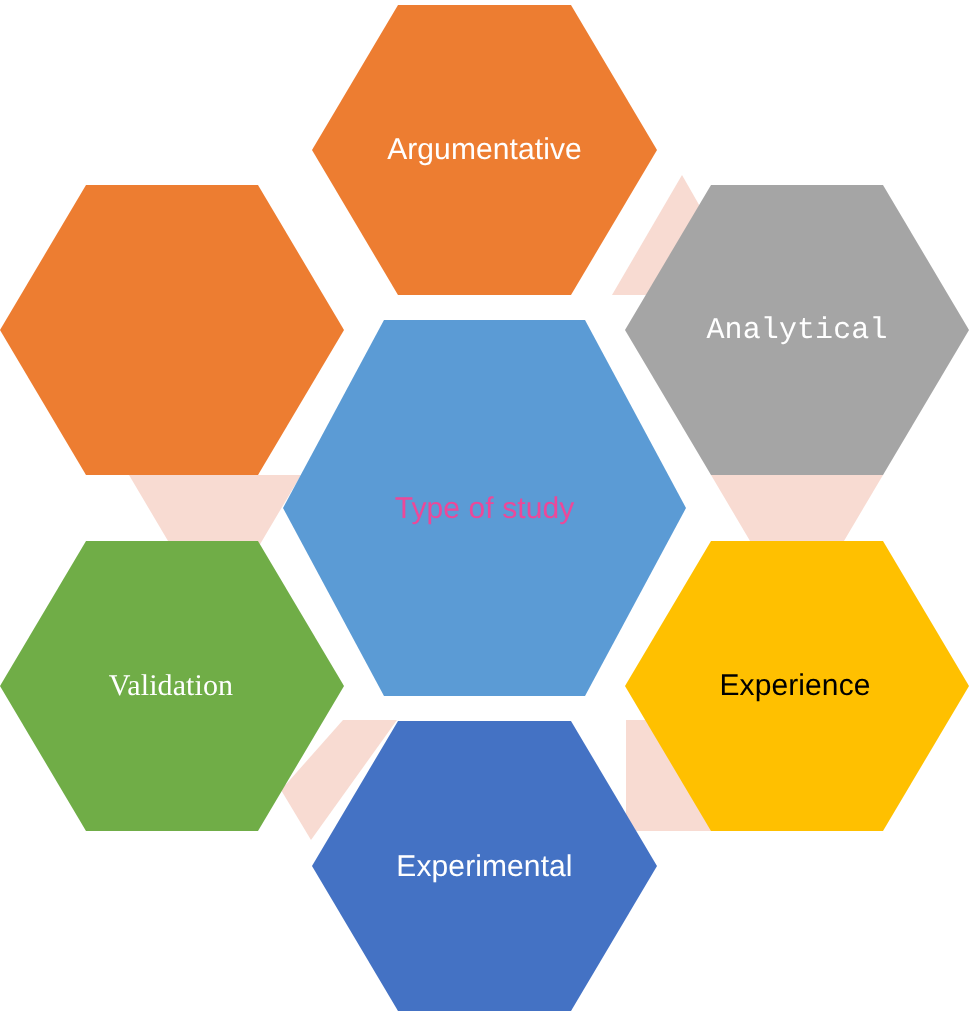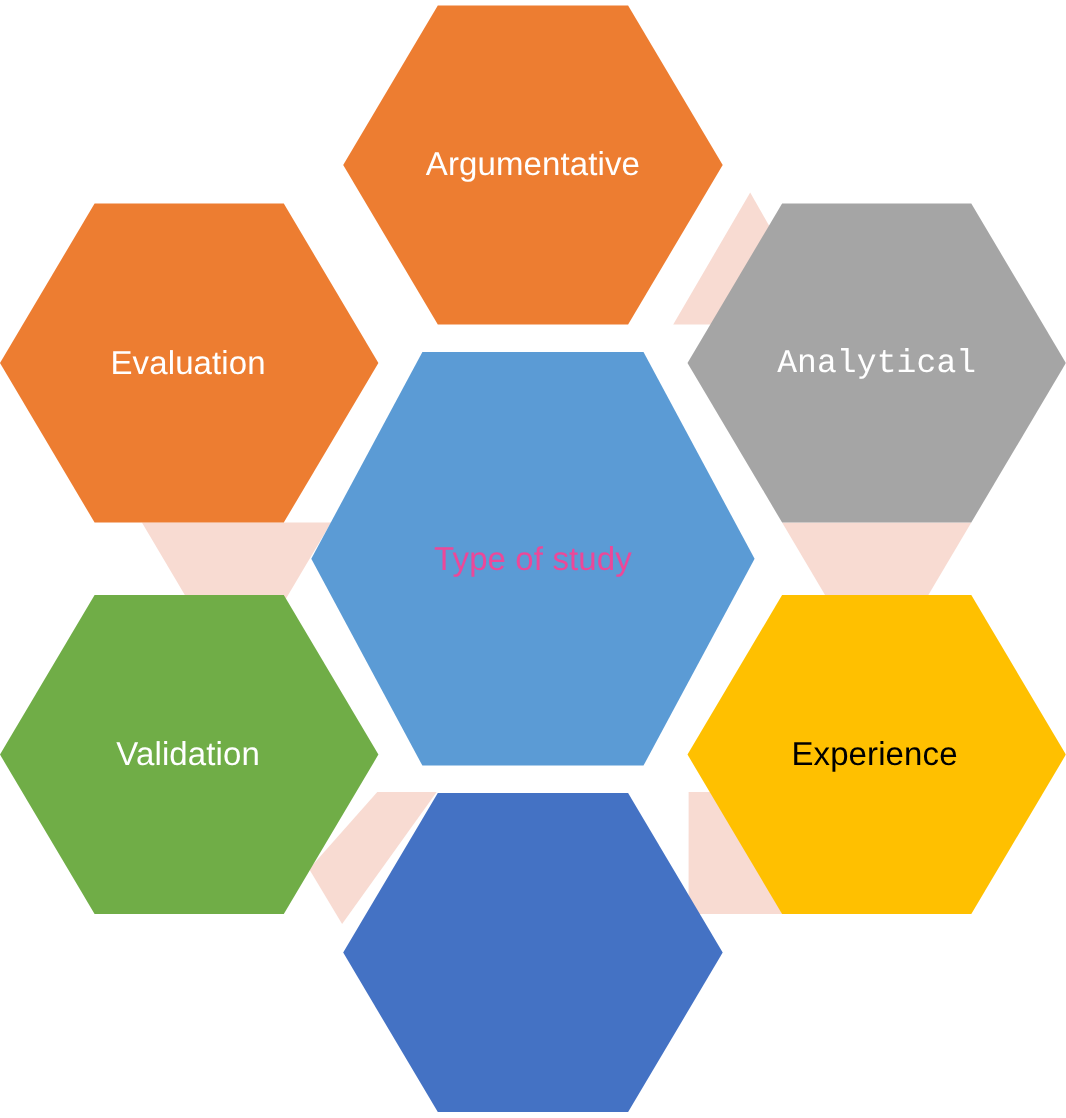--- a/index.html
+++ b/index.html
@@ -73,20 +73,20 @@
     <polygon points="384,320 585,320 686,508 585,696 384,696 283,508" fill="#5B9BD5"></polygon>
 
   </svg>
 
   <div class="hex-label" style="left: 484.5px; top: 150px; color: rgb(255, 255, 255);">Argumentative</div>
 
   <div class="hex-label" style="left: 797px; top: 331px; color: rgb(255, 255, 255); font-family: Liberation Mono, monospace;">Analytical</div>
 
   <div class="hex-label" style="left: 795px; top: 686px; color: #000000;">Experience</div>
 
+  <div class="hex-label" style="left: 484.5px; top: 867px; color: rgb(255, 255, 255);">Experimental</div>
 
-  <div class="hex-label" style="left: 171px; top: 686px; color: rgb(255, 255, 255);">Validation</div>
+  <div class="hex-label" style="left: 171px; top: 686px; color: rgb(255, 255, 255); font-family: Liberation Serif, serif;">Validation</div>
 
-  <div class="hex-label" style="left: 171px; top: 331px; color: rgb(255, 255, 255);">Evaluation</div>
 
   <div class="hex-label" style="left: 484.5px; top: 509px; color: #ec4899;">Type of study</div>
 
 </div>
 
 </body></html>

